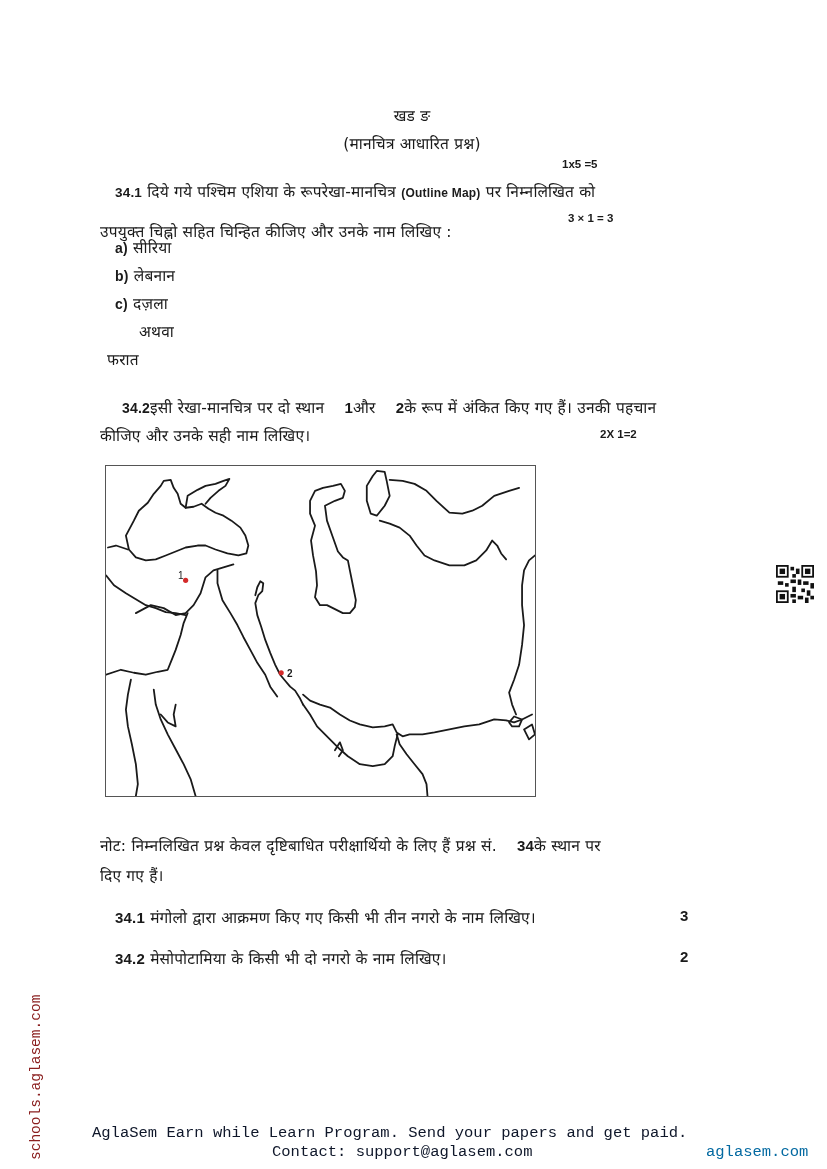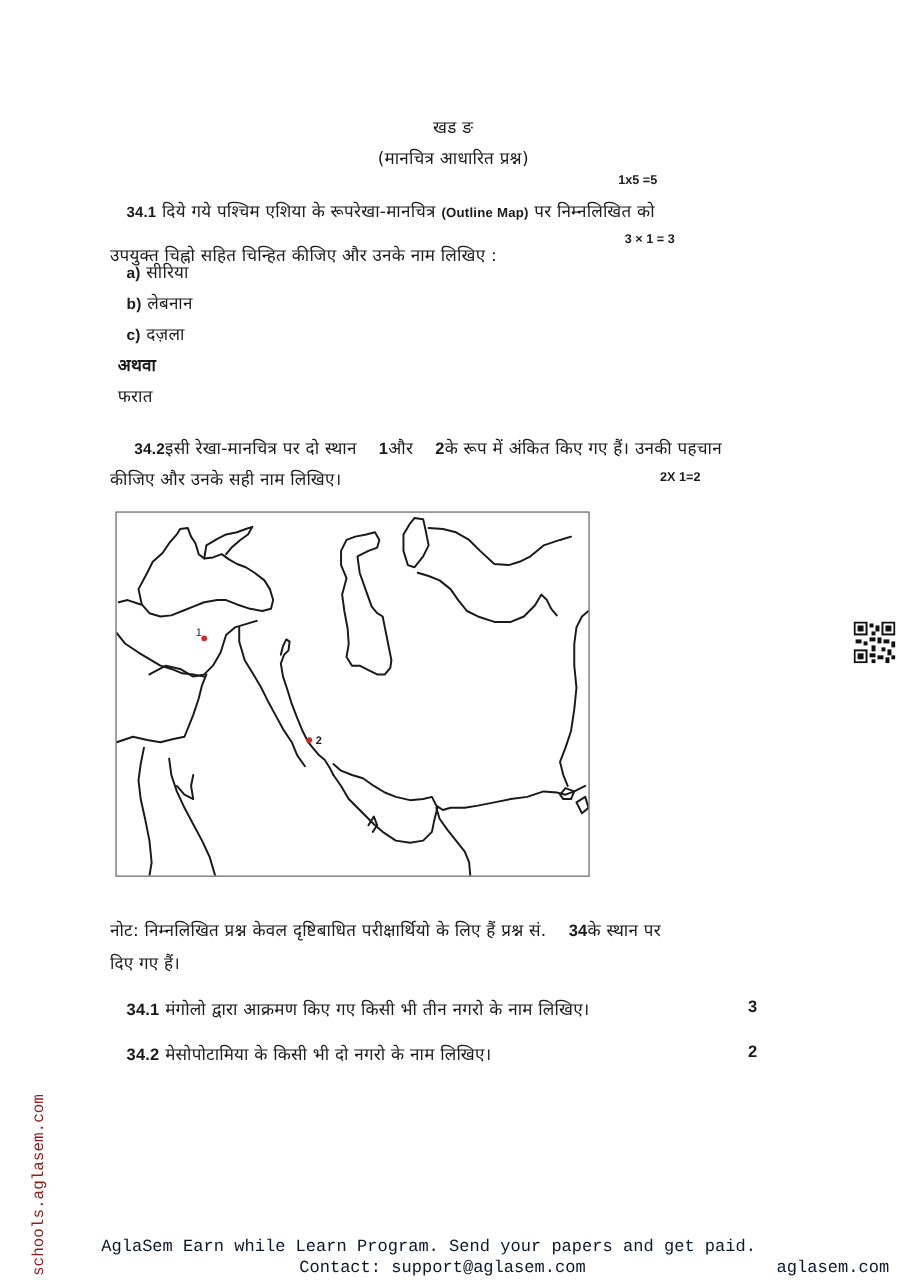--- a/index.html
+++ b/index.html
@@ -3,30 +3,30 @@
 <meta charset="utf-8">
 <style>
   html, body { margin: 0; padding: 0; background: #ffffff; }
   body {
     width: 827px; height: 1169px; position: relative; overflow: hidden;
     font-family: "DejaVu Sans", sans-serif; color: #1a1a1a;
   }
   .abs { position: absolute; white-space: nowrap; }
   .hi { font-size: 15.5px; letter-spacing: 0.2px; }
   .center { text-align: center; left: 0; width: 824px; }
-  .bold { font-weight: bold; }
+  .bold { font-weight: normal; margin-left: 32px; }
   .small { font-size: 11.5px; font-family: "Liberation Sans", sans-serif; font-weight: bold; }
   .num { font-family: "Liberation Sans", sans-serif; font-weight: bold; font-size: 15px; margin-left: 15px; }
   .map-frame {
     position: absolute; left: 105px; top: 465px; width: 431px; height: 332px;
     border: 1.5px solid #555; box-sizing: border-box; background: #fff;
   }
   .map-frame svg { width: 100%; height: 100%; display: block; }
   .footer { font-family: "Liberation Mono", monospace; font-size: 15.5px; color: #0f172a; }
-  .footer-right { font-family: "Liberation Mono", monospace; font-size: 15.5px; color: #0f172a; }
+  .footer-right { font-family: "Liberation Mono", monospace; font-size: 15.5px; color: #0369a1; }
   .side-watermark {
     position: absolute; left: 28px; top: 1160px; transform-origin: 0 0; transform: rotate(-90deg);
     font-family: "Liberation Mono", monospace; font-size: 14.5px; color: #8b2020; white-space: nowrap;
   }
   .qr { position: absolute; left: 776px; top: 565px; width: 38px; height: 38px; }
 </style>
 </head>
 <body>
 
 <div class="abs hi center" style="top:104px;">खड ङ</div>

